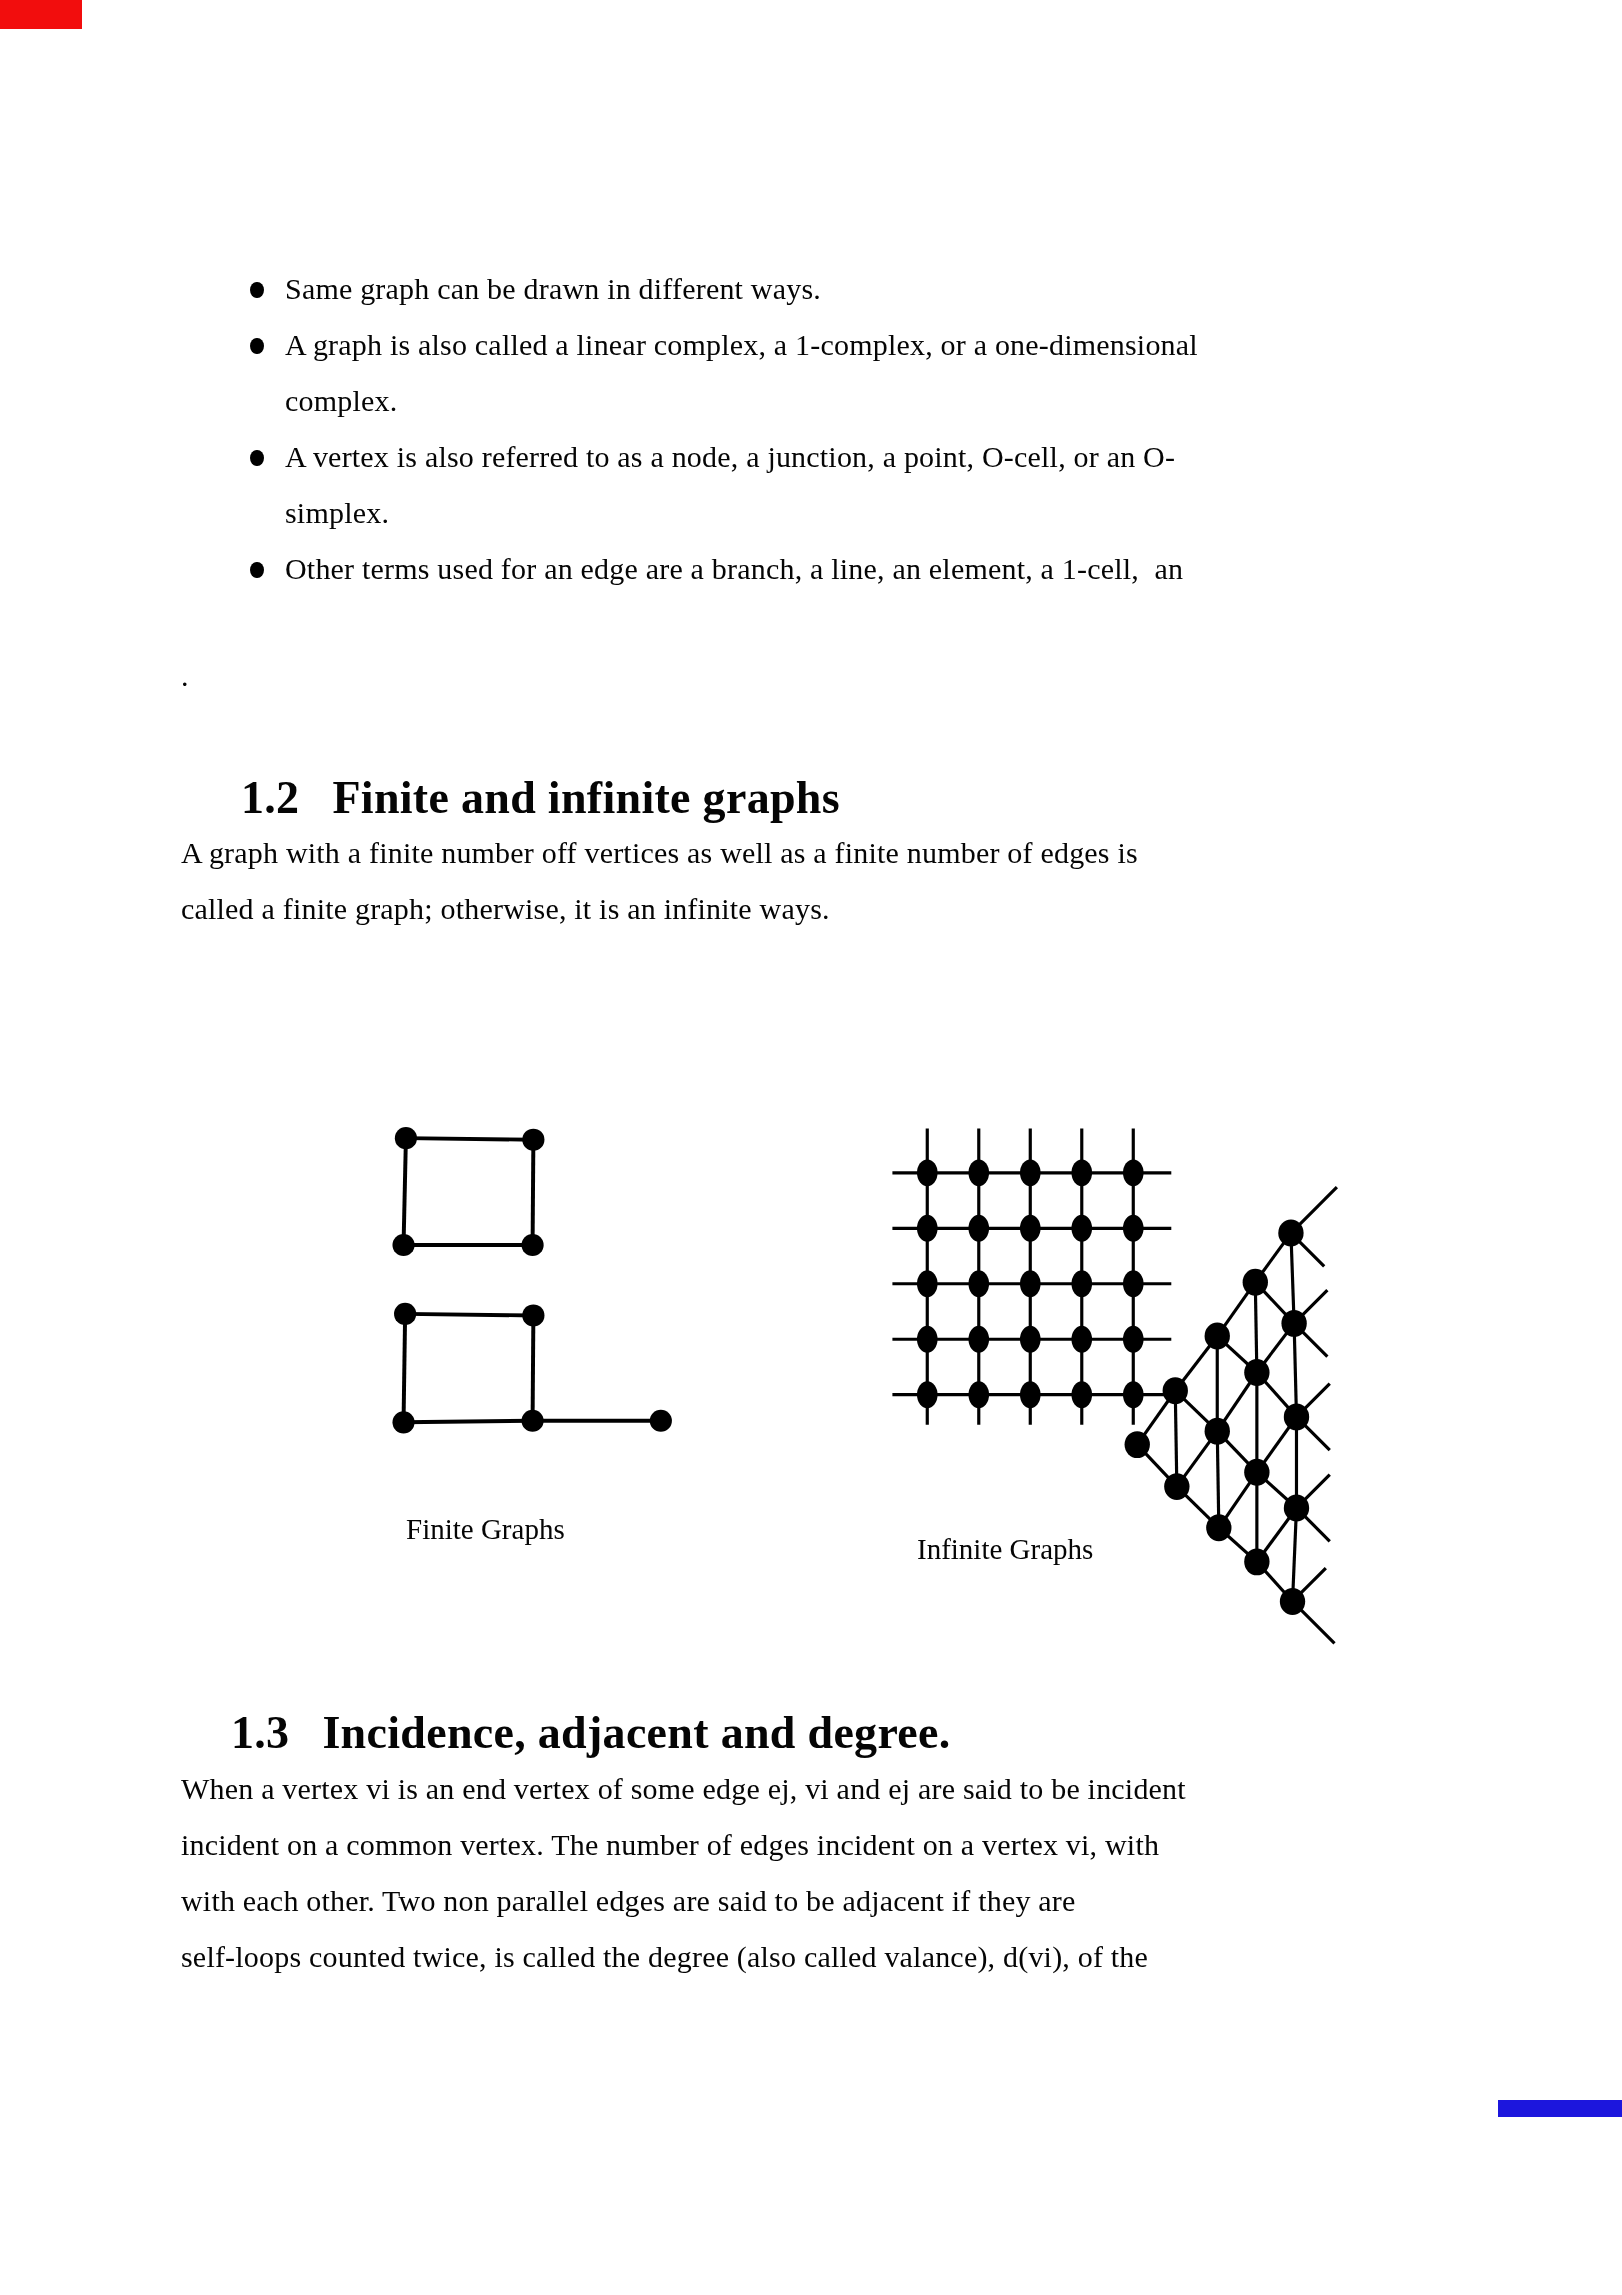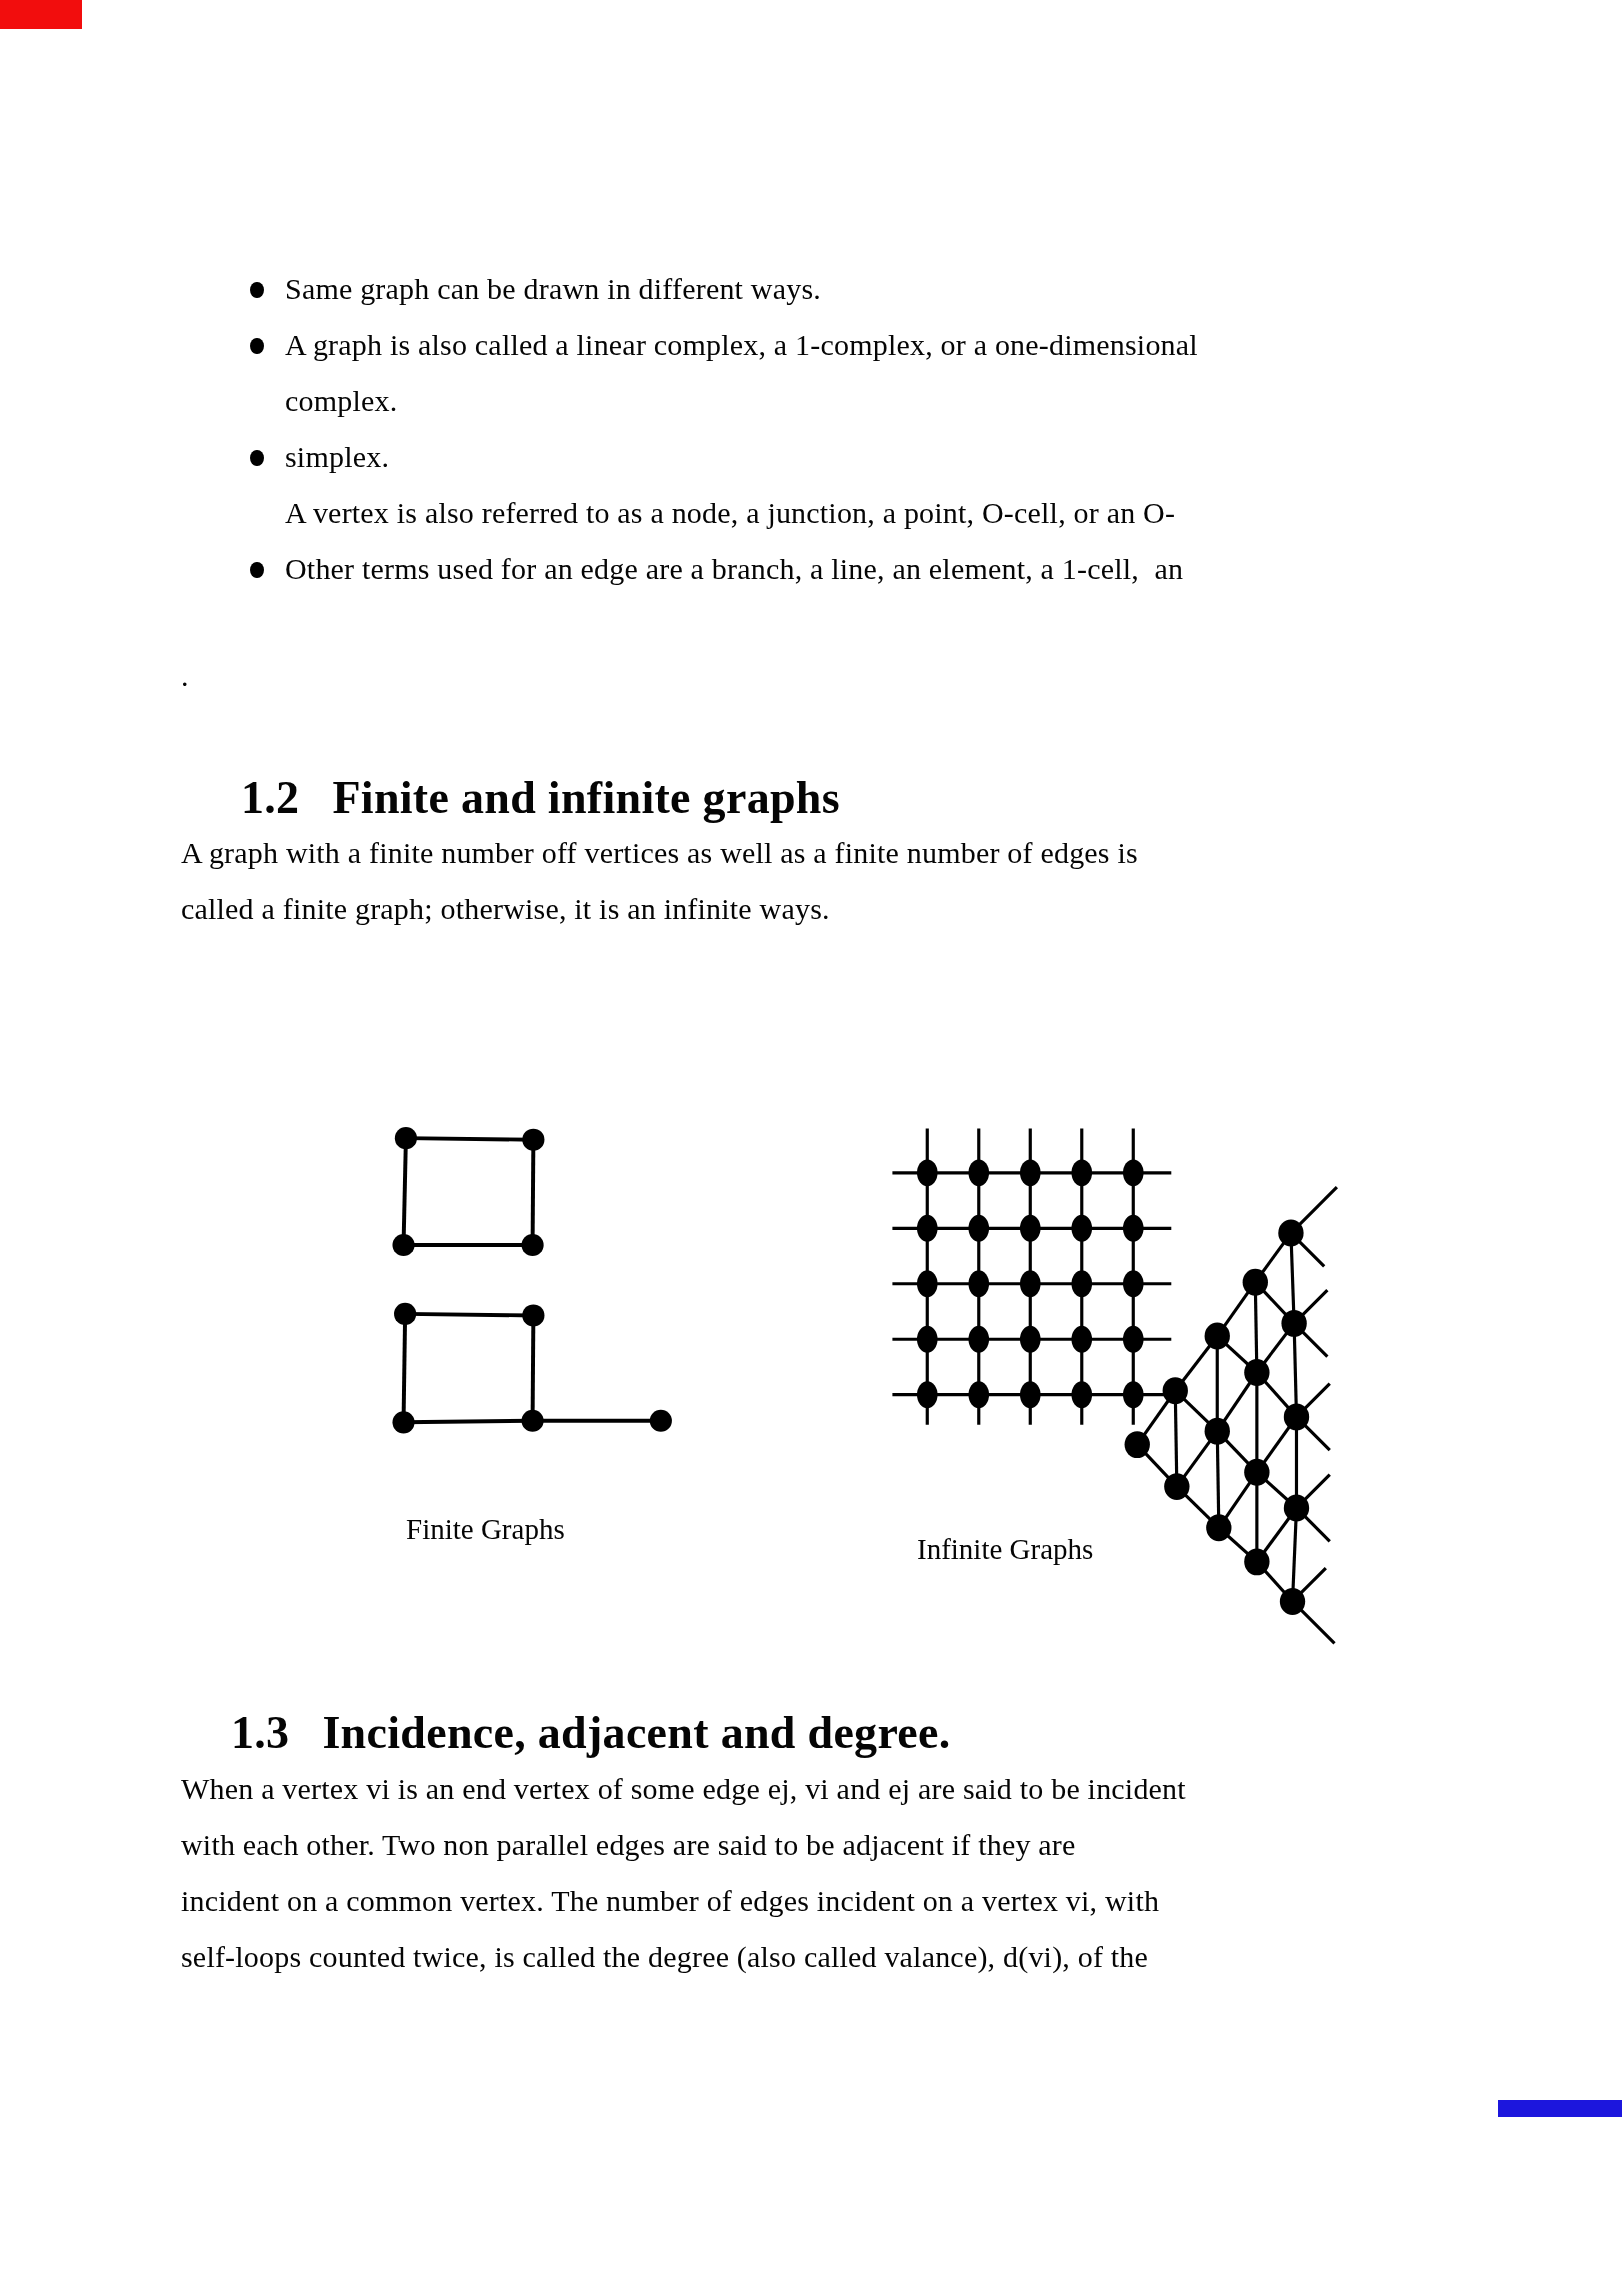--- a/index.html
+++ b/index.html
@@ -41,22 +41,22 @@
       <span class="dot"></span>
       <div class="line">Same graph can be drawn in different ways.</div>
     </li>
     <li>
       <span class="dot"></span>
       <div class="line">A graph is also called a linear complex, a 1-complex, or a one-dimensional</div>
       <div class="line">complex.</div>
     </li>
     <li>
       <span class="dot"></span>
+      <div class="line">A vertex is also referred to as a node, a junction, a point, O-cell, or an O-</div>
       <div class="line">simplex.</div>
-      <div class="line">A vertex is also referred to as a node, a junction, a point, O-cell, or an O-</div>
     </li>
     <li>
       <span class="dot"></span>
       <div class="line">Other terms used for an edge are a branch, a line, an element, a 1-cell,  an</div>
     </li>
   </ul>
 
   <div class="line" style="position:absolute;left:181px;top:648px">.</div>
 
   <div class="heading" style="left:241px;top:770px">
@@ -190,22 +190,22 @@
   <div class="caption" style="left:406px;top:1512px">Finite Graphs</div>
   <div class="caption" style="left:917px;top:1532px">Infinite Graphs</div>
 
   <div class="heading" style="left:231px;top:1705px">
     <span class="num">1.3</span>
     <span class="ttl">Incidence, adjacent and degree.</span>
   </div>
 
   <div class="para" style="left:181px;top:1761px">
     <div class="line"><span>When a vertex </span><span class="it">vi</span><span> is an end vertex of some edge </span><span class="it">ej</span><span>, </span><span class="it">vi</span><span> and </span><span class="it">ej</span><span> are said to be </span><span class="it">incident</span></div>
+    <div class="line"><span>incident on a common vertex. The number of edges incident on a vertex </span><span class="it">vi</span><span>, with</span></div>
     <div class="line"><span>with each other. Two non parallel edges are said to be </span><span class="it">adjacent</span><span> if they are</span></div>
-    <div class="line"><span>incident on a common vertex. The number of edges incident on a vertex </span><span class="it">vi</span><span>, with</span></div>
     <div class="line"><span>self-loops counted twice, is called the </span><span class="it">degree</span><span> (also called valance), </span><span class="it">d(vi)</span><span>, of the</span></div>
   </div>
 
   <div class="footer">
     <span>7</span>
     <span class="sep">|</span>
     <span class="pg">P a g e</span>
   </div>
 
 </div>

